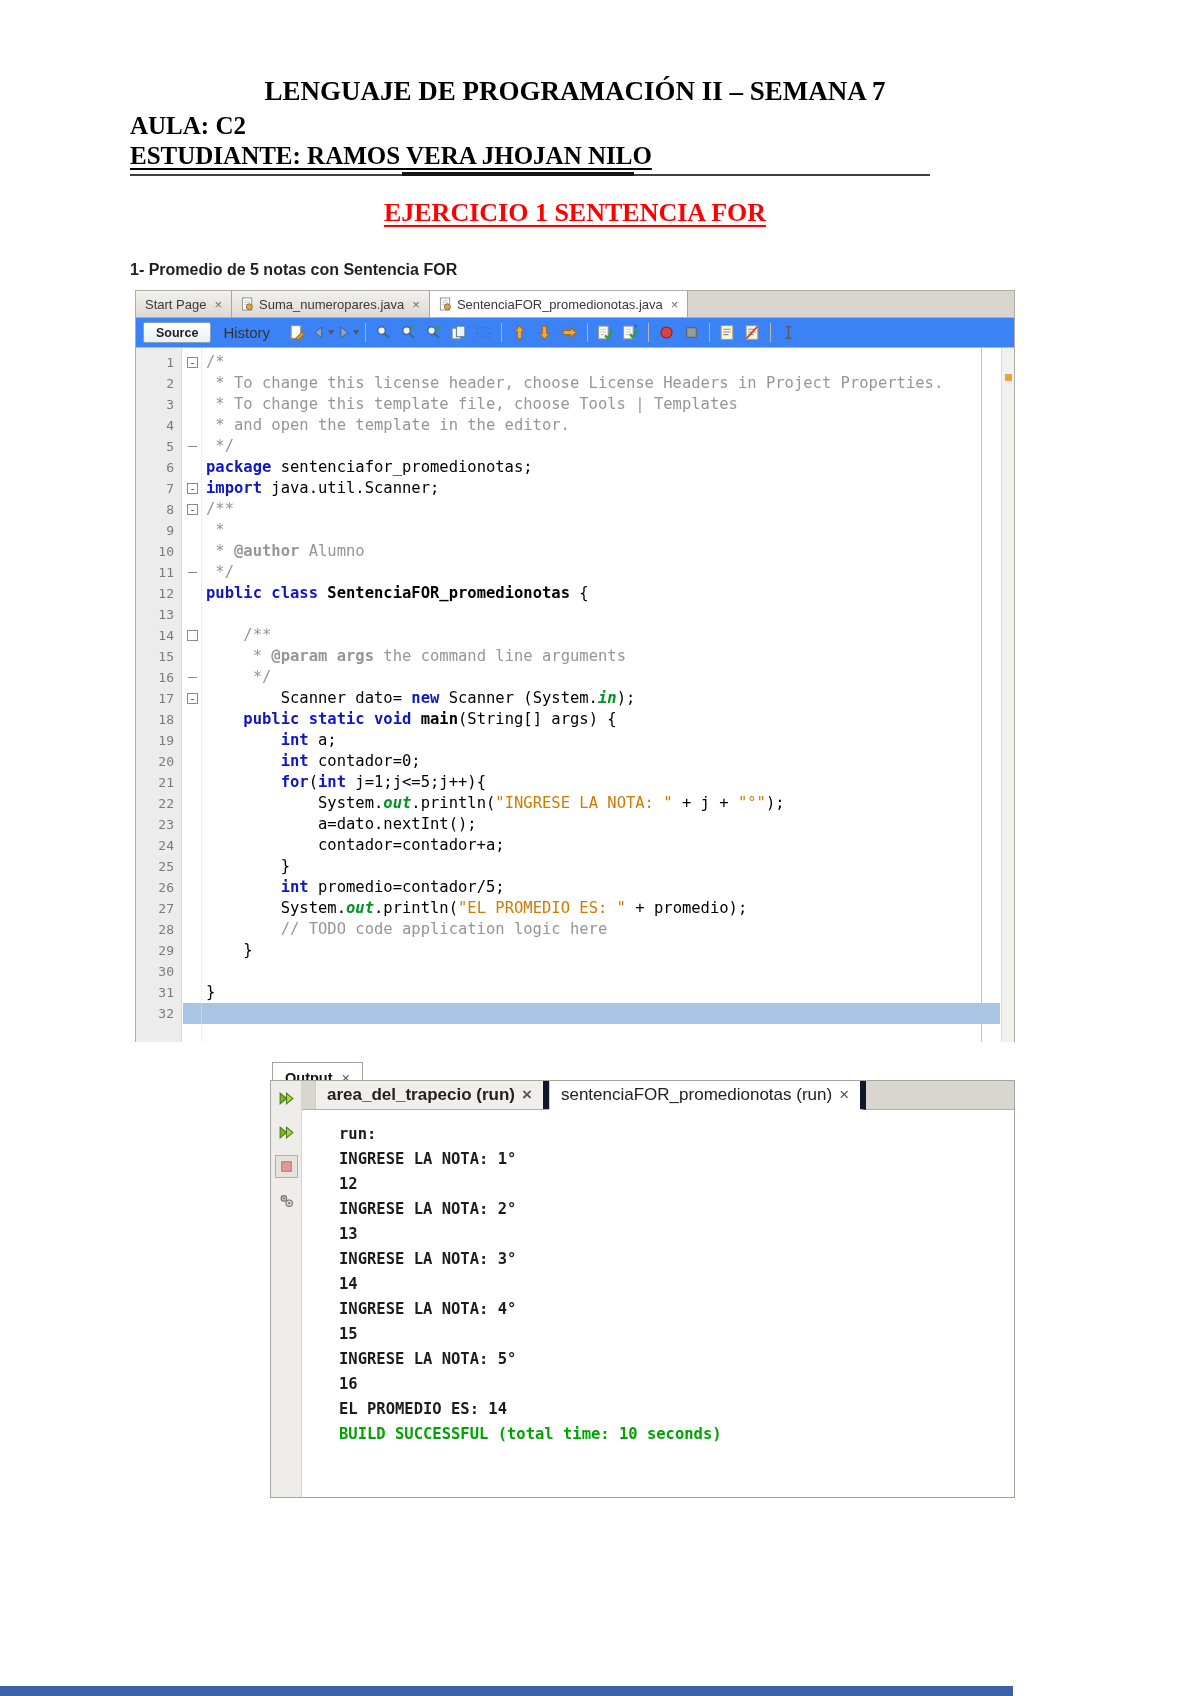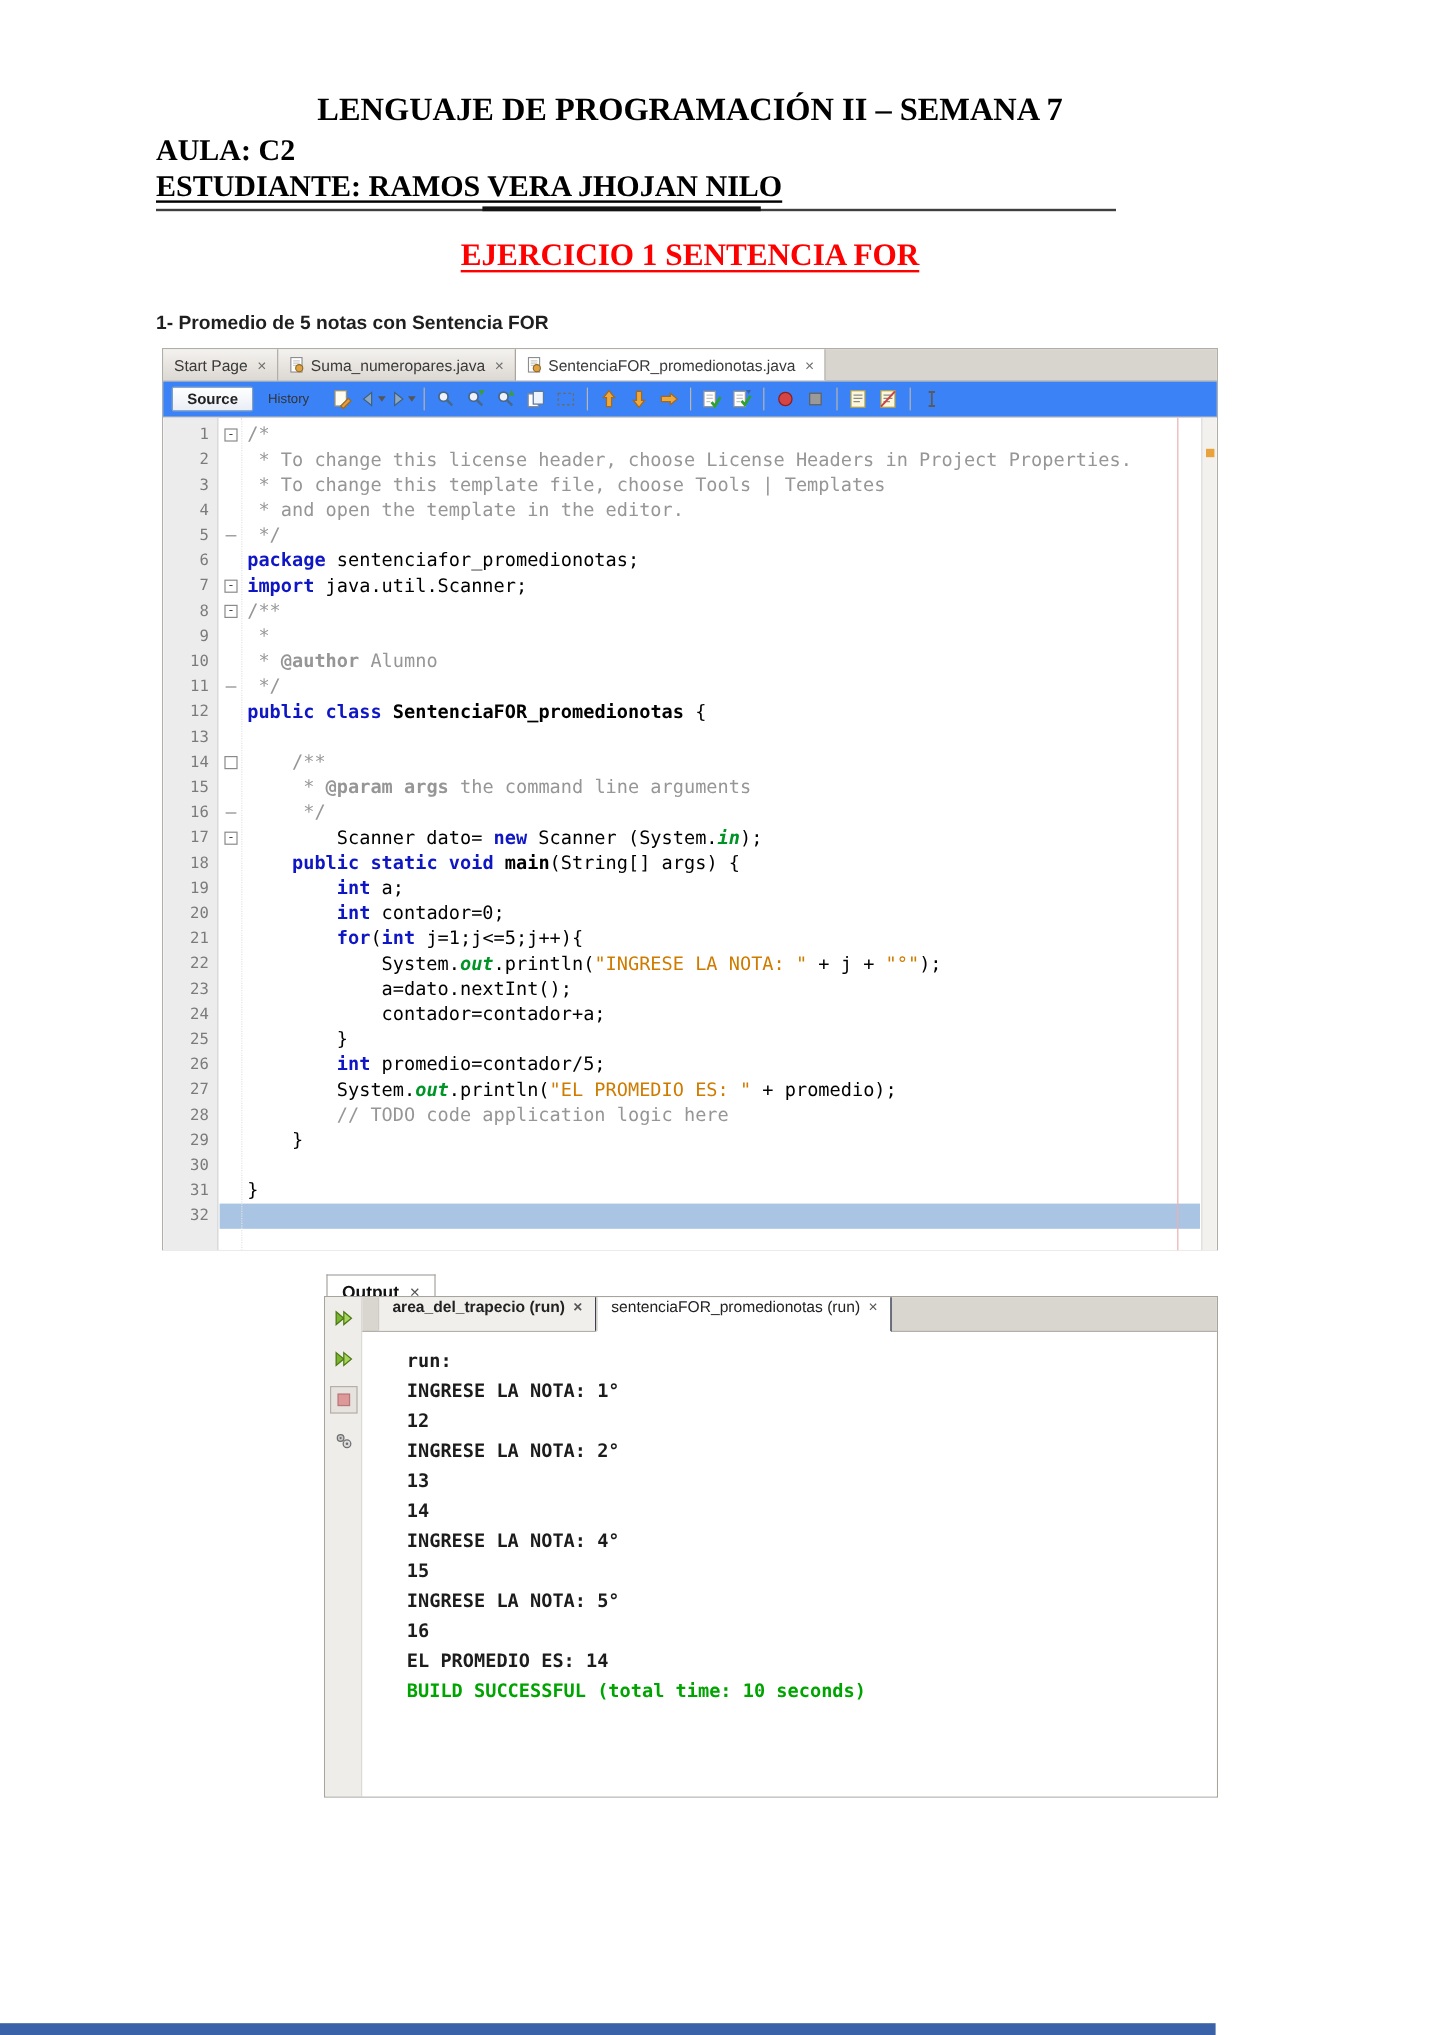--- a/index.html
+++ b/index.html
@@ -17,21 +17,21 @@
 
   
   .ide{position:absolute;top:290px;left:135px;width:880px;height:752px;border:1px solid #b1ada7;background:#fff}
   .tabbar{height:27px;background:#d8d4ce;display:flex;align-items:stretch;border-bottom:1px solid #b1ada7}
   .tab{display:flex;align-items:center;gap:5px;padding:0 9px;font-size:13px;color:#3a3a3a;background:linear-gradient(#f4f2ef,#dcd8d2);border-right:1px solid #aaa69f;cursor:default}
   .tab.selected{background:#fff}
   .tab .x{color:#6e6e6e;font-size:13px;margin-left:3px}
   .tab-ic{display:inline-flex}
   .toolbar{height:30px;background:#3b82f6;border-bottom:1px solid #bbb7b1;display:flex;align-items:center;padding:0 7px;gap:4px}
   .src-btn{height:21px;padding:0 12px;font-family:"Liberation Sans",sans-serif;font-size:12.5px;font-weight:700;color:#222;background:linear-gradient(#ffffff,#e9eef5);border:1px solid #86a1bd;border-radius:2px}
-  .hist-btn{font-family:"Liberation Sans",sans-serif;font-size:11px;color:#333;background:none;border:none;padding:0 8px}
+  .hist-btn{font-family:"Liberation Sans",sans-serif;font-size:15px;color:#333;background:none;border:none;padding:0 8px}
   #toolbar-icons{display:flex;align-items:center;gap:2px;margin-left:4px}
   .tb-sep{width:1px;height:19px;background:#b8b4ae;margin:0 4px}
   .tb-icon{width:23px;height:23px;display:inline-flex;align-items:center;justify-content:center;border-radius:2px}
   .tb-icon .caret{margin-left:1px}
 
   .editor{position:relative;height:694px;background:#fff;overflow:hidden}
   .current-line-bar{position:absolute;left:47px;right:14px;top:655px;height:21px;background:var(--c-hl,#aac4e4)}
   .gutter{position:absolute;left:0;top:0;bottom:0;width:46px;background:#ececec;border-right:1px solid #d6d6d6;padding-top:4px;font-family:"DejaVu Sans Mono",monospace;font-size:13px;color:#7b7b7b;text-align:right}
   .gutter .ln{height:21px;line-height:21px;padding-right:7px}
   .foldbar{position:absolute;left:47px;top:0;bottom:0;width:19px;background:transparent;padding-top:4px;border-right:1px dotted #e3e3e3}
@@ -53,21 +53,21 @@
   
   .output{position:absolute;left:270px;top:1050px;width:745px;height:448px}
   .output-tab{position:absolute;top:12px;left:2px;height:30px;padding:0 12px;display:flex;align-items:center;gap:9px;background:#fff;border:1px solid #a7a39d;border-bottom:none;font-size:14.5px;font-weight:700;color:#111}
   .output-tab .x{font-weight:400;color:#555}
   .output-body{position:absolute;top:30px;left:0;right:0;bottom:0;border:1px solid #a7a39d;background:#fff;display:flex}
   .out-toolbar{width:31px;background:#efedea;border-right:1px solid #d8d5d0;display:flex;flex-direction:column;align-items:center;padding-top:6px;gap:11px}
   .out-btn{width:23px;height:23px;display:flex;align-items:center;justify-content:center}
   .out-btn.sunken{border:1px solid #b3afa9;background:#e6e3df}
   .out-main{flex:1;display:flex;flex-direction:column;min-width:0}
   .out-tabs{height:29px;background:#d9d5cf;display:flex;align-items:stretch;border-bottom:1px solid #b3afa9;padding-left:13px}
-  .out-tab{display:flex;align-items:flex-start;gap:7px;padding:0 11px;font-size:13px;color:#222;background:#f1efec;border-right:1px solid #0f172a;border-left:1px solid #cfccc6}
+  .out-tab{display:flex;align-items:center;gap:7px;padding:0 11px;font-size:17px;color:#222;background:#f1efec;border-right:6px solid #0f172a;border-left:1px solid #cfccc6}
   .out-tab.bold{font-weight:700}
   .out-tab.selected{background:#fff;margin-bottom:-1px;border-bottom:1px solid #fff}
   .out-tab .x{color:#555}
   .console{flex:1;background:#fff;padding:12px 8px 0 37px;font-family:"DejaVu Sans Mono",monospace;font-size:15.5px;font-weight:700;line-height:25px;color:#1c1c1c}
   .console-line.success{color:var(--c-ok,#00a400)}
 
   .bottom-bar{position:absolute;left:0;top:1686px;width:1013px;height:10px;background:var(--c-bar,#3a62a8)}
 </style>
 </head>
 <body>
@@ -399,20 +399,21 @@
               <span>sentenciaFOR_promedionotas (run)</span>
               <span class="x">×</span>
             </div>
           </div>
         <div class="console" id="console">
             <div class="console-line">run:</div>
             <div class="console-line">INGRESE LA NOTA: 1°</div>
             <div class="console-line">12</div>
             <div class="console-line">INGRESE LA NOTA: 2°</div>
             <div class="console-line">13</div>
+            <div class="console-line">INGRESE LA NOTA: 3°</div>
             <div class="console-line">14</div>
             <div class="console-line">INGRESE LA NOTA: 4°</div>
             <div class="console-line">15</div>
             <div class="console-line">INGRESE LA NOTA: 5°</div>
             <div class="console-line">16</div>
             <div class="console-line">EL PROMEDIO ES: 14</div>
             <div class="console-line success">BUILD SUCCESSFUL (total time: 10 seconds)</div>
           </div>
       </div>
     </div>

